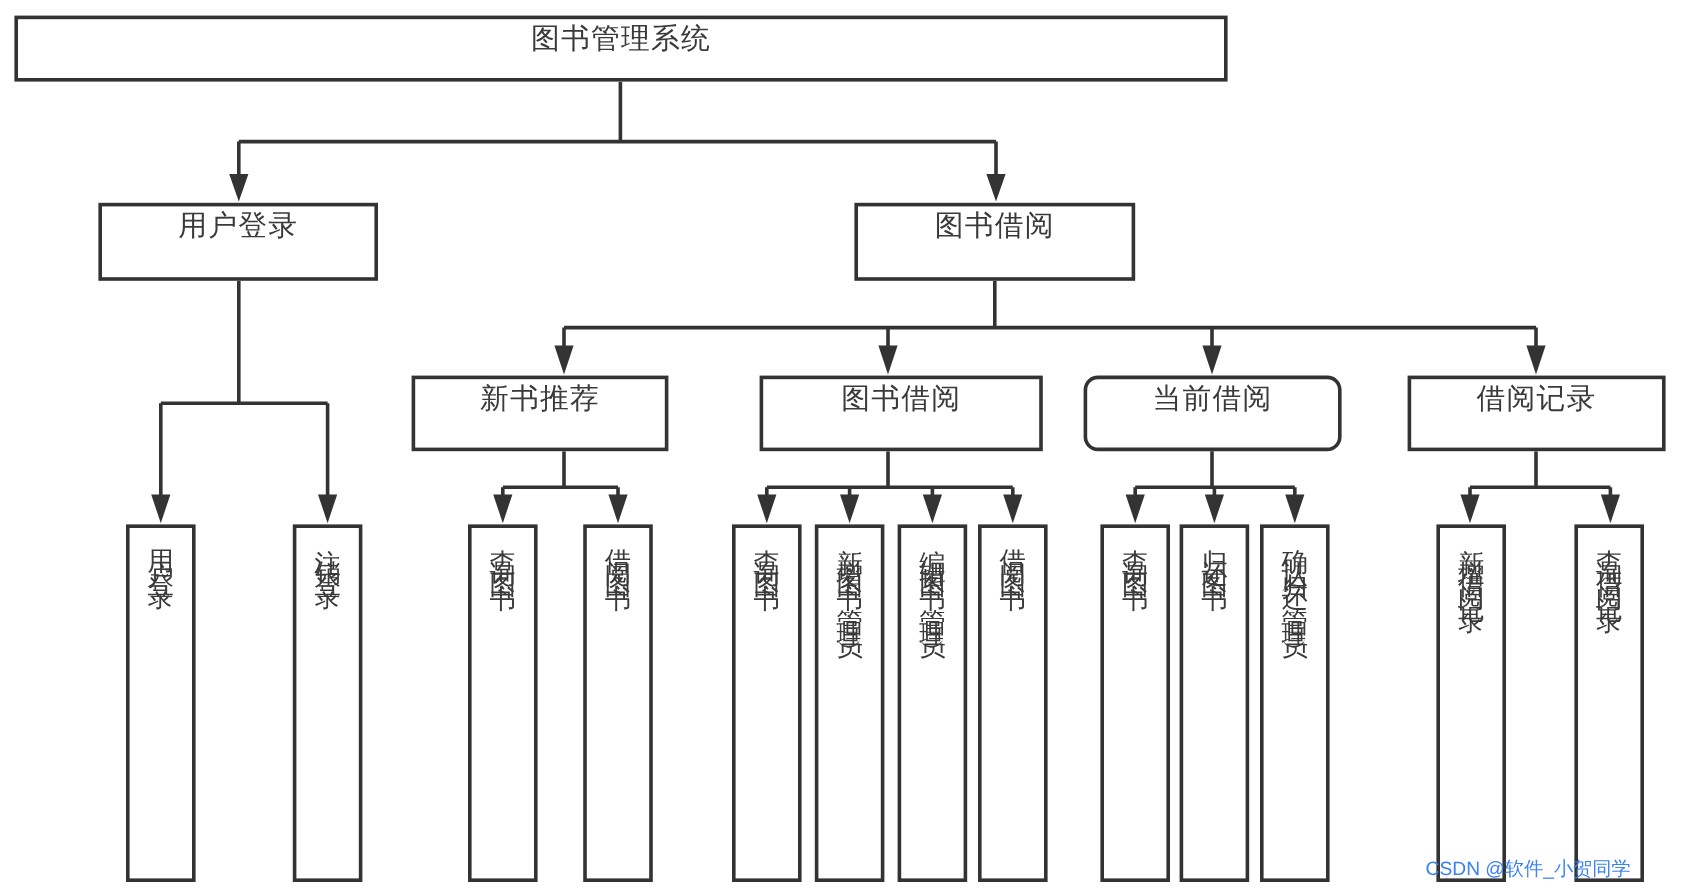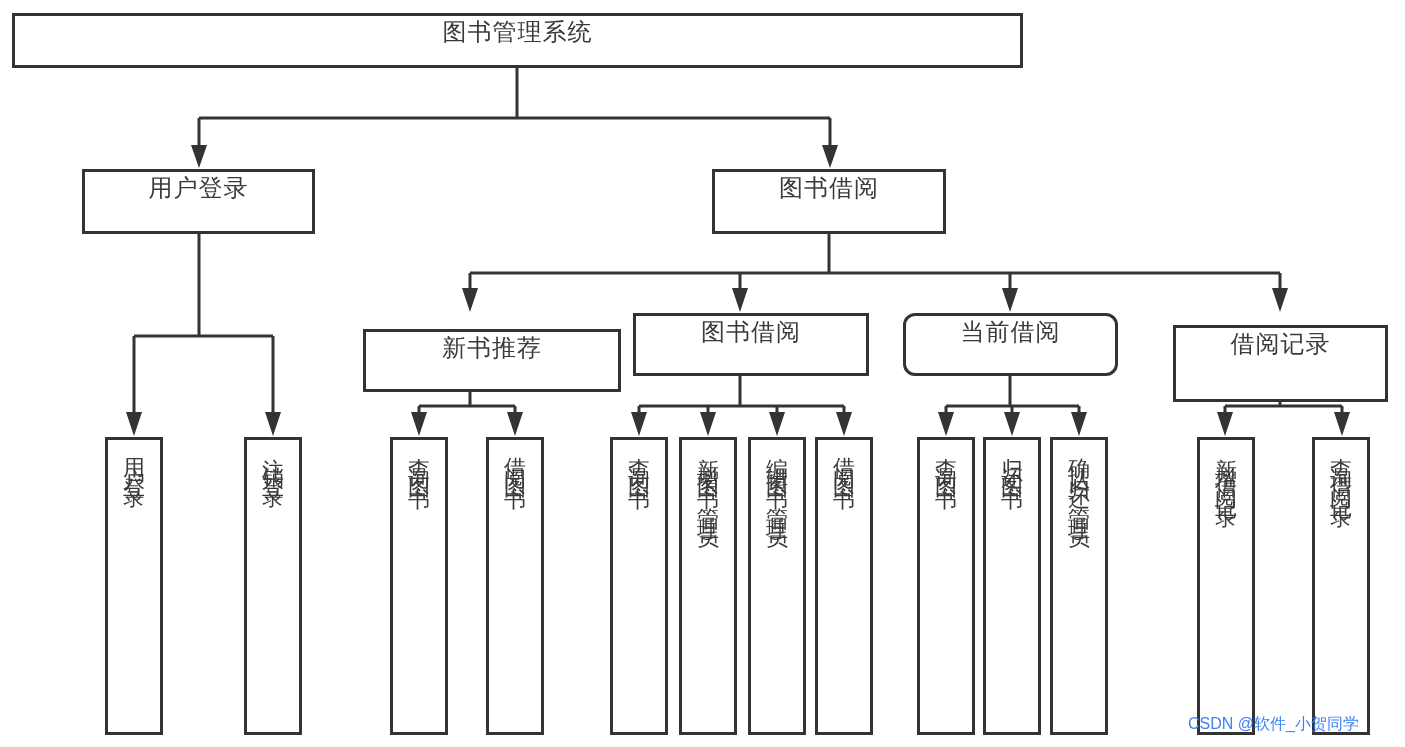--- a/index.html
+++ b/index.html
@@ -43,24 +43,24 @@
     text-orientation: mixed;
     font-size: 22px;
     letter-spacing: 10px;
     line-height: 1;
     color: #3a3a3a;
   }
   
   .n-root      { left: 12px;   top: 13px;  width: 1011px; height: 55px; }
   .n-login     { left: 82px;   top: 169px; width: 233px;  height: 65px; }
   .n-mgmt      { left: 712px;  top: 169px; width: 234px;  height: 65px; }
-  .n-recommend { left: 363px;  top: 313px; width: 258px;  height: 63px; margin-top: 16px; }
+  .n-recommend { left: 343px;  top: 313px; width: 214px;  height: 63px; }
   .n-borrow    { left: 633px;  top: 313px; width: 236px;  height: 63px; }
   .n-current   { left: 903px;  top: 313px; width: 215px;  height: 63px; border-radius: 12px; }
-  .n-records   { left: 1173px; top: 313px; width: 215px;  height: 77px; margin-top: 12px; }
+  .n-records   { left: 1173px; top: 313px; width: 215px;  height: 63px; }
   .leaf { top: 437px; width: 58px; height: 298px; }
   .l-login-user   { left: 105px; }
   .l-login-logout { left: 244px; }
   .l-rec-query    { left: 390px; }
   .l-rec-borrow   { left: 486px; }
   .l-bor-query    { left: 610px; }
   .l-bor-add      { left: 679px; }
   .l-bor-edit     { left: 748px; }
   .l-bor-borrow   { left: 815px; }
   .l-cur-query    { left: 917px; }

